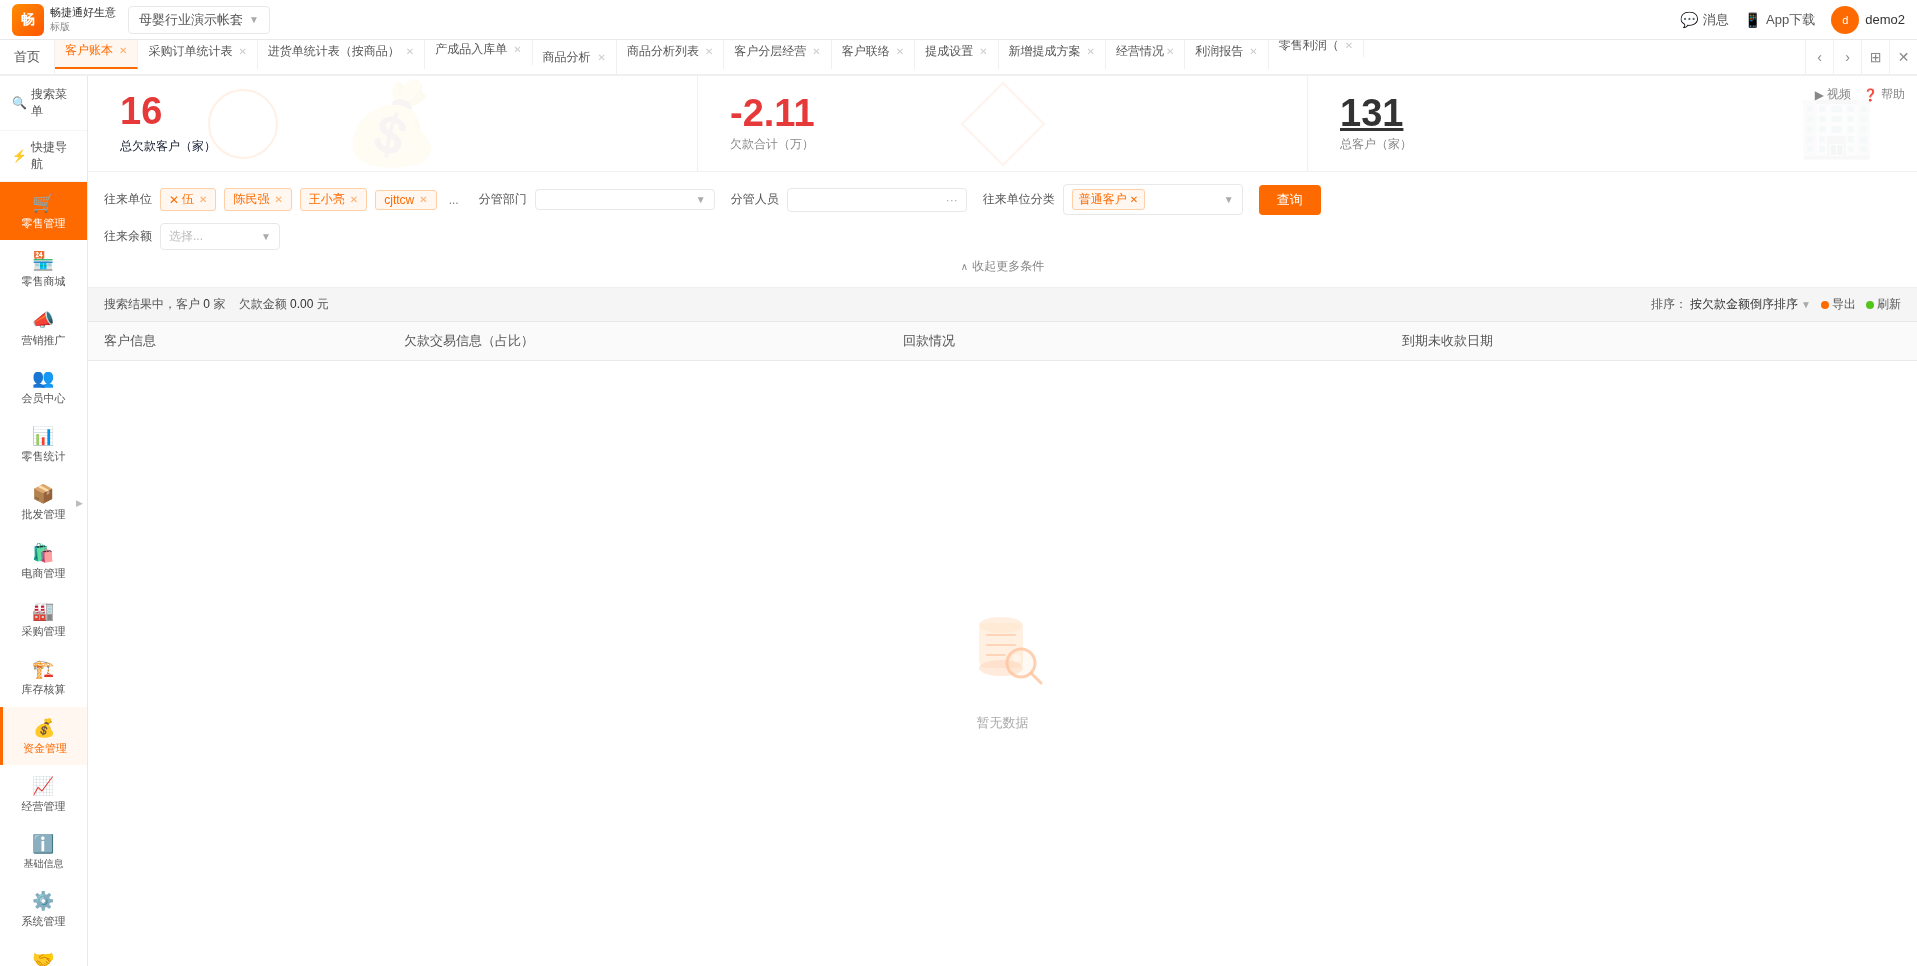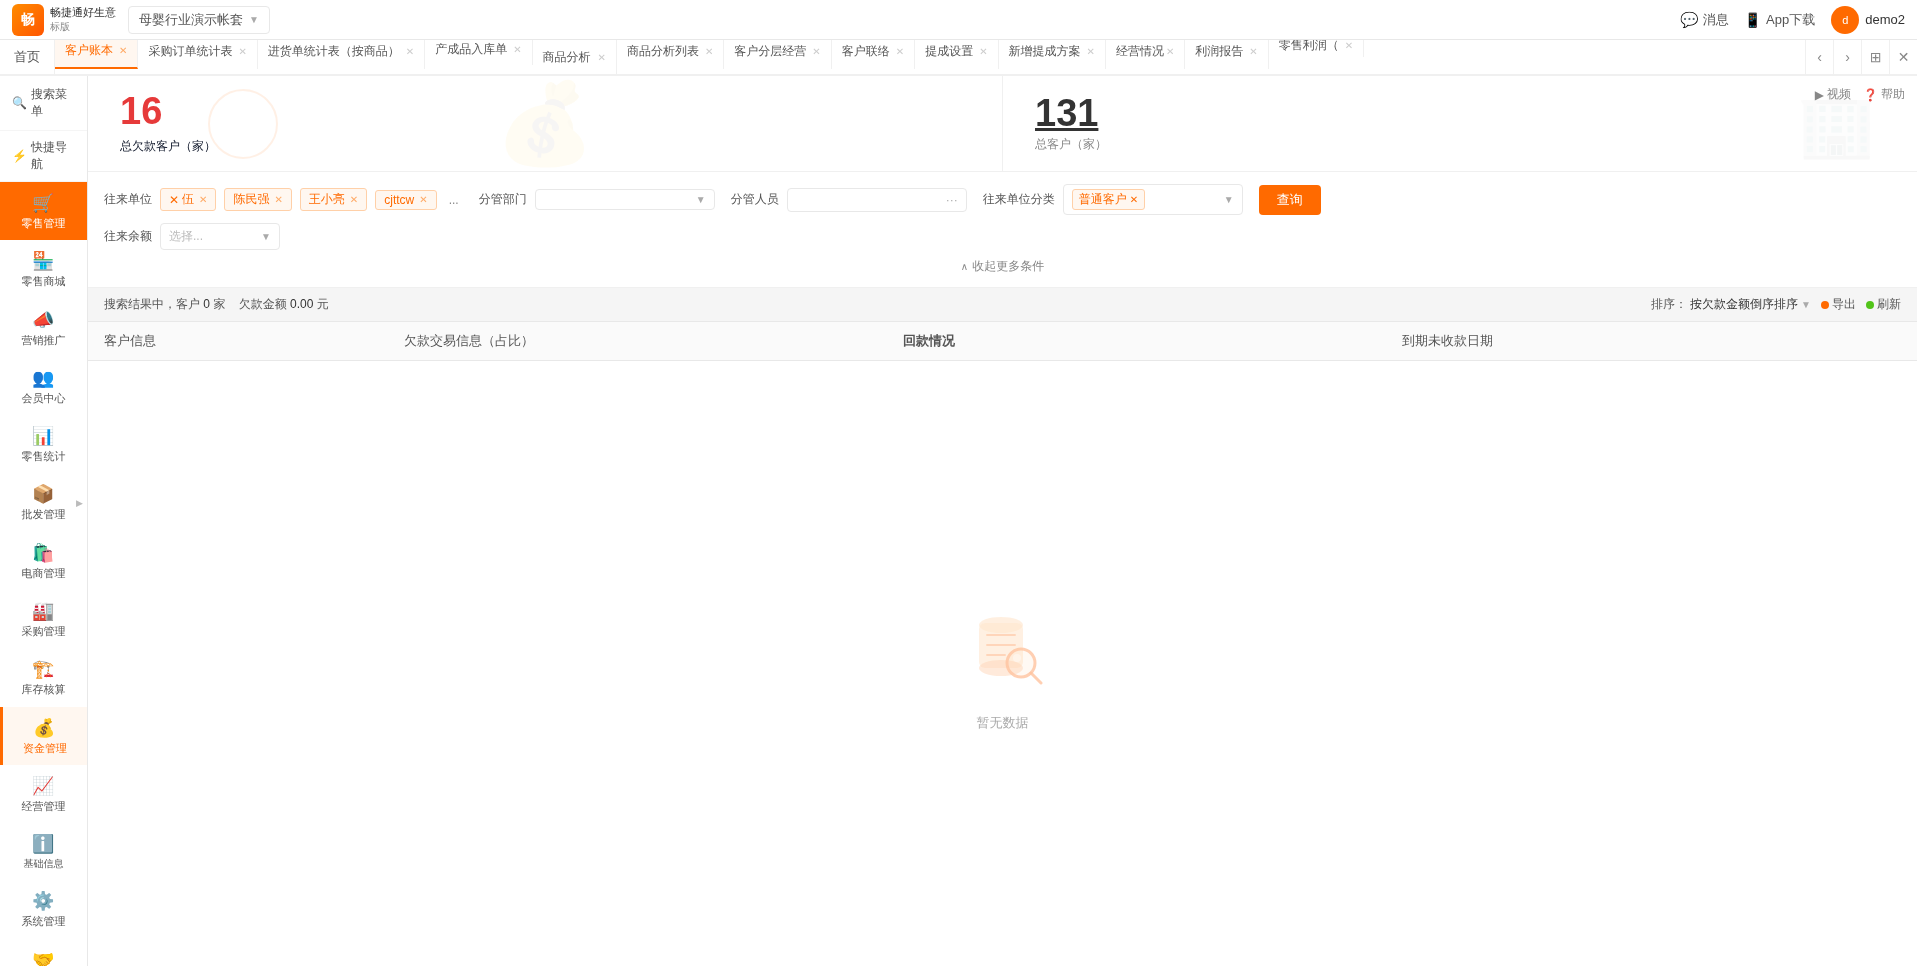--- a/index.html
+++ b/index.html
@@ -191,20 +191,28 @@
       <div style="flex:1;display:flex;align-items:center;padding:16px 32px;border-right:1px solid #f0f0f0;position:relative;overflow:hidden;">
         <div style="position:absolute;left:50%;top:50%;transform:translate(-50%,-50%);opacity:0.05;font-size:80px;pointer-events:none;">💰</div>
 
         <div style="position:absolute;left:120px;top:50%;transform:translateY(-50%);width:70px;height:70px;border-radius:50%;border:2px solid rgba(255,106,0,0.1);pointer-events:none;"></div>
         <div style="position:relative;z-index:1;">
           <div style="font-size:38px;font-weight:bold;color:#e63a3a;line-height:1;">16</div>
           <div style="font-size:12px;color:#0f172a;margin-top:8px;">总欠款客户（家）</div>
         </div>
       </div>
 
+      <div style="flex:1;display:flex;align-items:center;padding:16px 32px;border-right:1px solid #f0f0f0;position:relative;overflow:hidden;">
+
+        <div style="position:absolute;left:50%;top:50%;transform:translate(-50%,-50%) rotate(45deg);width:60px;height:60px;border:2px solid rgba(255,106,0,0.08);pointer-events:none;"></div>
+        <div style="position:relative;z-index:1;">
+          <div style="font-size:38px;font-weight:bold;color:#e63a3a;line-height:1;">-2.11</div>
+          <div style="font-size:12px;color:#888;margin-top:4px;">欠款合计（万）</div>
+        </div>
+      </div>
 
       <div style="flex:1;display:flex;align-items:center;padding:16px 32px;position:relative;overflow:hidden;">
 
         <div style="position:absolute;right:40px;top:50%;transform:translateY(-50%);font-size:64px;opacity:0.06;pointer-events:none;">🏢</div>
         <div style="position:relative;z-index:1;">
           <div style="font-size:38px;font-weight:bold;color:#333;line-height:1;text-decoration:underline;cursor:pointer;">131</div>
           <div style="font-size:12px;color:#888;margin-top:4px;">总客户（家）</div>
         </div>
       </div>
 
@@ -312,21 +320,21 @@
           <span>刷新</span>
         </div>
       </div>
     </div>
 
     <div style="background:#fff;flex:1;display:flex;flex-direction:column;">
 
       <div style="display:grid;grid-template-columns:300px 1fr 1fr 1fr;background:#fafafa;border-bottom:1px solid #e8e8e8;padding:10px 16px;">
         <div style="font-size:13px;color:#555;font-weight:500;">客户信息</div>
         <div style="font-size:13px;color:#555;font-weight:500;">欠款交易信息（占比）</div>
-        <div style="font-size:13px;color:#555;font-weight:700;">回款情况</div>
+        <div style="font-size:13px;color:#555;font-weight:400;">回款情况</div>
         <div style="font-size:13px;color:#555;font-weight:500;">到期未收款日期</div>
       </div>
 
       <div style="display:flex;flex-direction:column;align-items:center;justify-content:center;flex:1;padding:80px 0;background:#fff;min-height:400px;">
 
         <div style="margin-bottom:16px;opacity:0.7;">
           <svg width="100" height="100" viewBox="0 0 100 100" fill="none" xmlns="http://www.w3.org/2000/svg">
 
             <ellipse cx="48" cy="30" rx="22" ry="8" fill="#ffd4a8" opacity="0.5"></ellipse>
             <rect x="26" y="28" width="44" height="45" rx="6" fill="#ffddbb" opacity="0.6"></rect>

